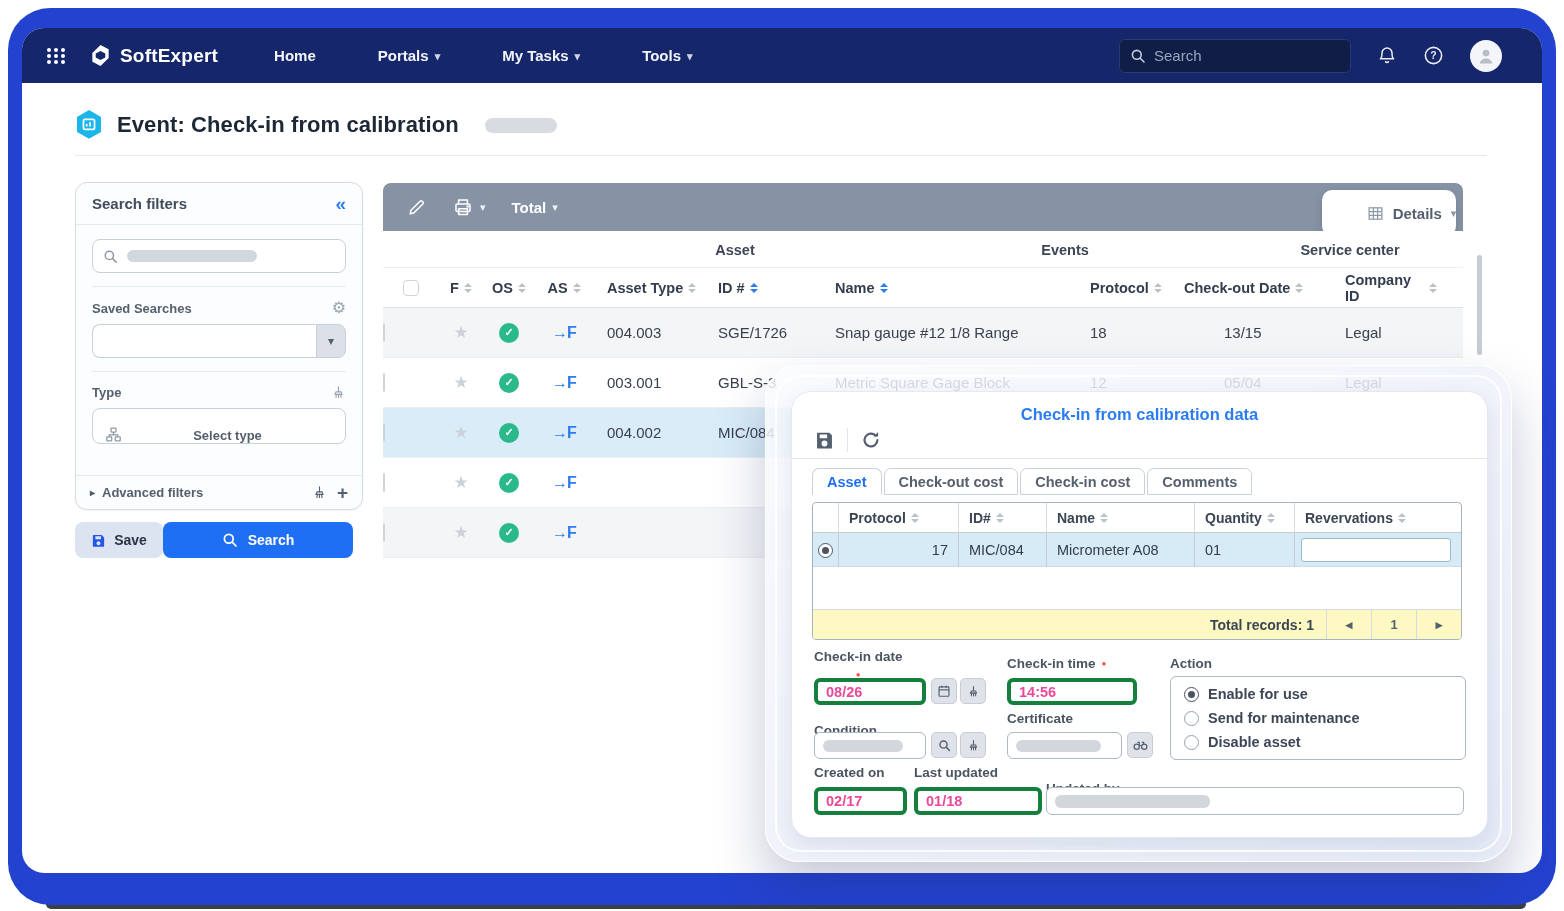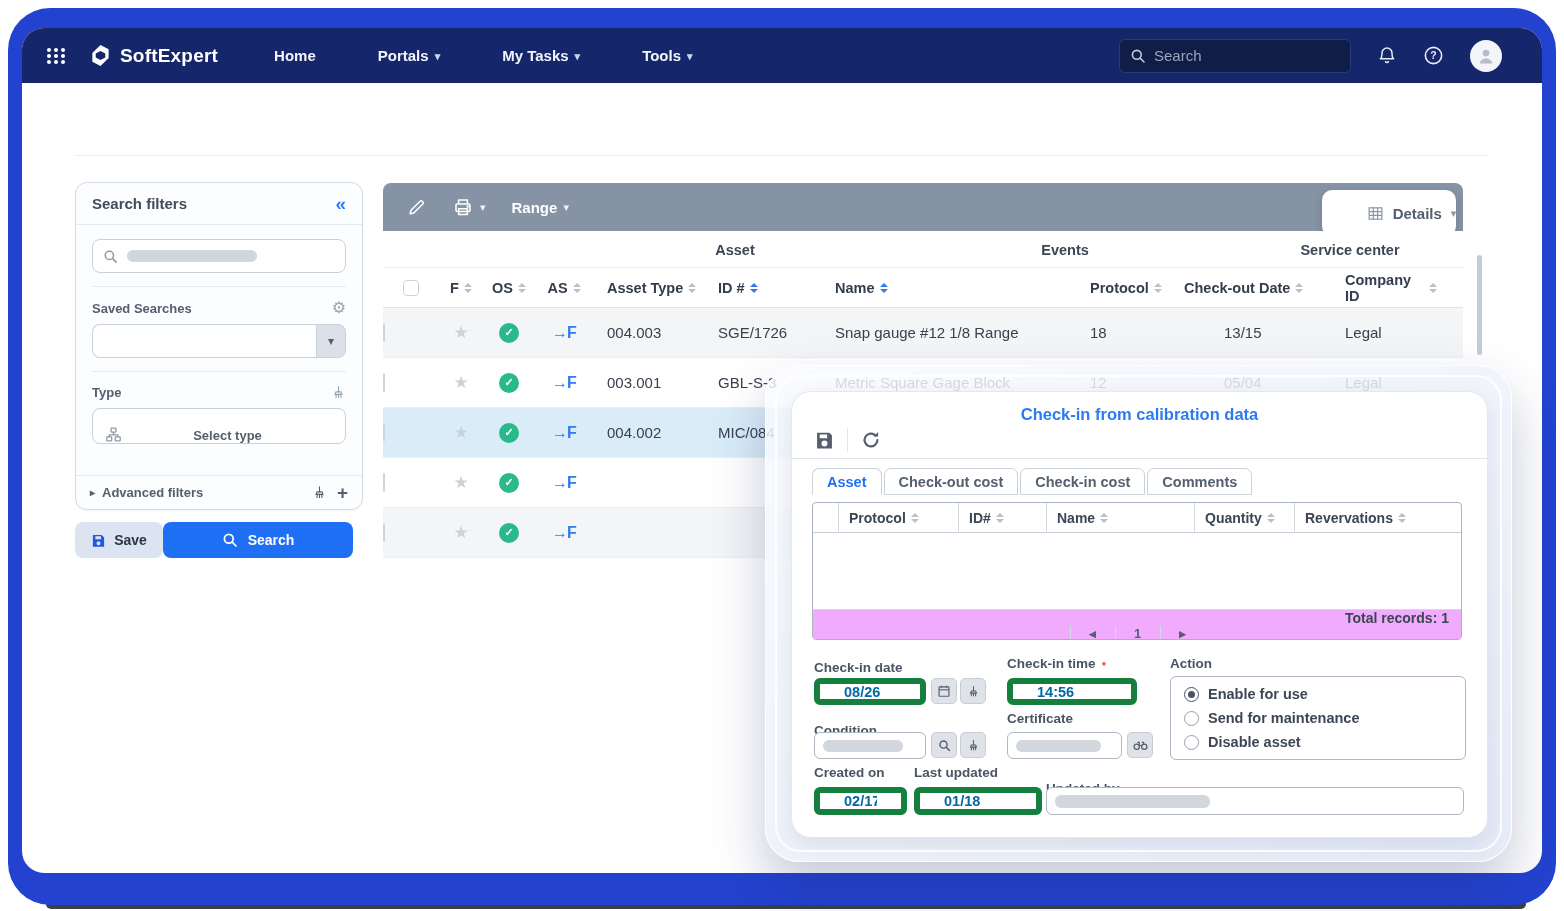--- a/index.html
+++ b/index.html
@@ -114,32 +114,32 @@
   .mgrid { position:absolute; left:20px; top:110px; width:650px; height:138px; border:1px solid #a9b3bf; border-radius:4px; background:#fff; overflow:hidden; }
   .mg-cols { display:grid; grid-template-columns:26px 120px 88px 148px 100px 166px; }
   .mg-head { height:30px; border-bottom:1px solid #c3cdd6; }
   .mg-hcell { display:flex; align-items:center; gap:5px; padding-left:10px; font-size:14px; font-weight:700; color:#3b4554; border-right:1px solid #d4dae1; height:30px; }
   .mg-hcell:last-child { border-right:none; }
   .mg-row { height:34px; background:#d7ebf7; border-bottom:1px solid #cfd9e1; }
   .mg-cell { display:flex; align-items:center; padding-left:10px; font-size:14.5px; color:#333d4b; border-right:1px solid #c3cdd6; height:34px; }
   .mg-cell:last-child { border-right:none; }
   .mg-cell.num { justify-content:flex-end; padding-right:10px; }
   .mg-input { width:150px; height:24px; border:1.5px solid #9db8cf; border-radius:3px; background:#fff; outline:none; font-family:"Liberation Sans",sans-serif; font-size:13px; padding:0 5px; }
-  .mg-footer { position:absolute; left:0; bottom:0; width:100%; height:30px; background:#f0abfc; border-top:1px solid #d4dae1; display:flex; align-items:center;flex-direction:column; }
+  .mg-footer { position:absolute; left:0; bottom:0; width:100%; height:30px; background:#fef9c3; border-top:1px solid #d4dae1; display:flex; align-items:center; }
   .total-label { margin-left:auto; font-size:14px; font-weight:700; color:#3b4554; padding-right:12px; }
   .pager { display:flex; height:30px; }
   .pg { width:45px; display:flex; align-items:center; justify-content:center; border-left:1px solid #d4dae1; color:#55606e; font-size:13px; font-weight:600; cursor:pointer; }
 
   .radio { width:15px; height:15px; border:1.5px solid #95a0ad; border-radius:50%; background:#fff; position:relative; flex:0 0 auto; cursor:pointer; }
   .radio.sel { border-color:#4a5462; }
   .radio.sel::after { content:""; position:absolute; left:3px; top:3px; width:7px; height:7px; border-radius:50%; background:#4a5462; }
 
   .flabel { position:absolute; font-size:13.5px; font-weight:700; color:#4a5462; display:flex; align-items:center; gap:6px; }
   .req { color:#f0564e; font-size:8px; }
-  .finput { position:absolute; height:27px; border:6px solid #15803d; border-radius:6px; background:#fff; font-family:"Liberation Sans",sans-serif; font-size:14.5px; font-weight:600; color:#0369a1; padding:0 24px; outline:none; }
+  .finput { position:absolute; height:27px; border:4px solid #15803d; border-radius:6px; background:#fff; font-family:"Liberation Sans",sans-serif; font-size:14.5px; font-weight:600; color:#ec4899; padding:0 8px; outline:none; }
   .fbtn { position:absolute; width:26px; height:26px; background:#dfe3e9; border:1px solid #c6cdd5; border-radius:5px; display:flex; align-items:center; justify-content:center; cursor:pointer; }
   .pill-input { position:absolute; height:27px; border:1px solid #aeb7c2; border-radius:6px; background:#fff; display:flex; align-items:center; padding:0 8px; }
   .actionbox { position:absolute; left:378px; top:284px; width:296px; height:84px; border:1px solid #aeb7c2; border-radius:6px; padding:9px 13px; display:flex; flex-direction:column; justify-content:space-between; }
   .action-opt { display:flex; align-items:center; gap:9px; font-size:14.5px; font-weight:600; color:#3c4656; cursor:pointer; }
 
   svg { display:block; }
 </style>
 </head>
 <body>
 
@@ -214,20 +214,34 @@
         </span>
         <span class="avatar">
           <svg width="20" height="20" viewBox="0 0 24 24">
               <circle cx="12" cy="8.5" r="4" fill="#b7bdc6"></circle>
               <path d="M4.5 21c.8-4.2 4-6 7.5-6s6.7 1.8 7.5 6z" fill="#b7bdc6"></path>
             </svg>
         </span>
       </div>
     </header>
 
+    <div class="title-row">
+      <span>
+        <svg width="28" height="30" viewBox="0 0 24 26">
+          <path fill="#1ab6ea" d="M12 0l10.4 6v13L12 25 1.6 19V6L12 0z"></path>
+          <g stroke="#ffffff" stroke-width="1.5" fill="none">
+            <rect x="7.2" y="8.2" width="9.6" height="8.6" rx="1.2"></rect>
+            <line x1="10" y1="14.4" x2="10" y2="12.2"></line>
+            <line x1="12.9" y1="14.4" x2="12.9" y2="10.6"></line>
+          </g>
+        </svg>
+      </span>
+      <h1 class="title-text">Event: Check-in from calibration</h1>
+      <span class="title-pill"></span>
+    </div>
     <div class="content-divider"></div>
 
     <aside class="filters">
       <div class="filters-header">
         <span class="filters-title">Search filters</span>
         <span class="collapse">«</span>
       </div>
       <div class="filters-body">
         <div class="f-search">
           <span>
@@ -334,21 +348,21 @@
                   <path d="M7 8V3.5h10V8"></path>
                   <rect x="4" y="8" width="16" height="8.5" rx="1.5"></rect>
                   <rect x="7" y="13.5" width="10" height="6.5"></rect>
                   <circle cx="17.3" cy="10.8" r="0.6" fill="#fff"></circle>
                 </g>
               </svg>
           </span>
           <span class="cap">▾</span>
         </span>
         <span class="tool">
-          <span class="more-label">Range</span>
+          <span class="more-label">Total</span>
           <span class="cap">▾</span>
         </span>
       </div>
       <div class="details-tab">
         <span>
           <svg width="17" height="17" viewBox="0 0 24 24">
               <g fill="none" stroke="#8a97a6" stroke-width="1.7">
                 <rect x="3" y="4" width="18" height="16"></rect>
                 <line x1="3" y1="9.3" x2="21" y2="9.3"></line>
                 <line x1="3" y1="14.6" x2="21" y2="14.6"></line>
@@ -577,31 +591,43 @@
               </span>
             </span>
           <span class="mg-hcell">
               <span>Revervations</span>
               <span class="sort">
                 <i class="up"></i>
                 <i class="dn"></i>
               </span>
             </span>
         </div>
+        <div class="mg-row mg-cols">
+          <span class="mg-cell" style="padding-left:5px;">
+              <span class="radio sel"></span>
+            </span>
+          <span class="mg-cell num">17</span>
+          <span class="mg-cell">MIC/084</span>
+          <span class="mg-cell">Micrometer A08</span>
+          <span class="mg-cell">01</span>
+          <span class="mg-cell" style="padding-left:6px;">
+              <input class="mg-input" value="" style="">
+            </span>
+        </div>
         <div class="mg-footer">
           <span class="total-label">Total records: 1</span>
           <span class="pager">
             <span class="pg">◂</span>
             <span class="pg">1</span>
             <span class="pg">▸</span>
           </span>
         </div>
       </div>
 
-      <span class="flabel" style="left:22px; top:268px;flex-direction:column;">
+      <span class="flabel" style="left:22px; top:257px;flex-direction:column;">
         <span>Check-in date</span>
           <span class="req">●</span>
       </span>
       <input class="finput" style="left: 22px; top: 286px; width: 112px;" value="08/26">
       <span class="fbtn" style="left:139px; top:286px;">
         <svg width="14" height="14" viewBox="0 0 24 24">
             <g fill="none" stroke="#55606e" stroke-width="2">
               <rect x="3.5" y="5" width="17" height="16" rx="1.5"></rect>
               <line x1="3.5" y1="10" x2="20.5" y2="10"></line>
               <line x1="8" y1="2.8" x2="8" y2="6.5"></line>

